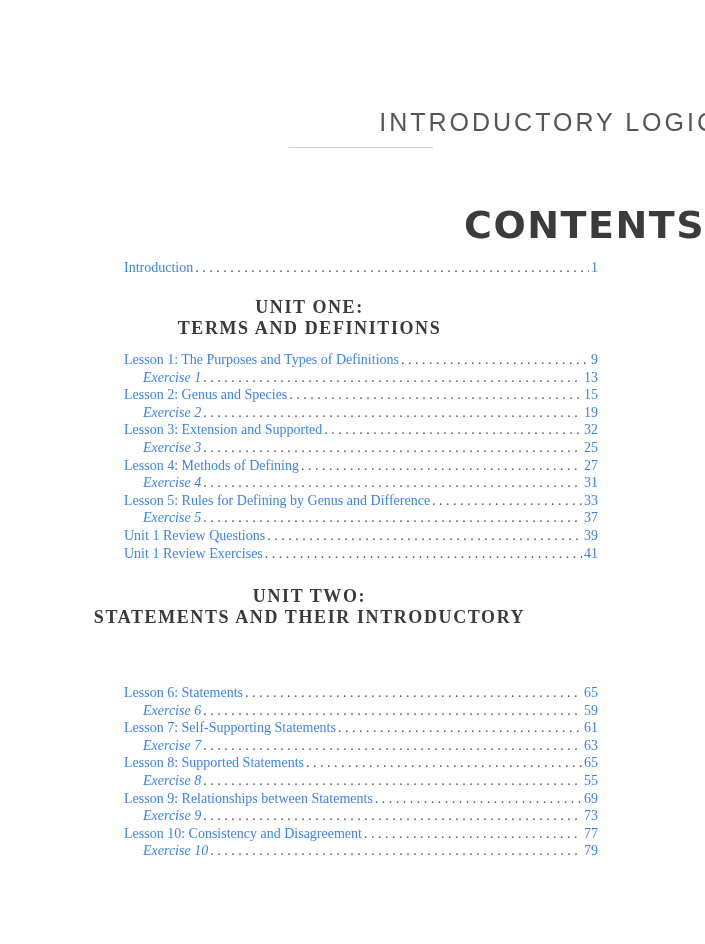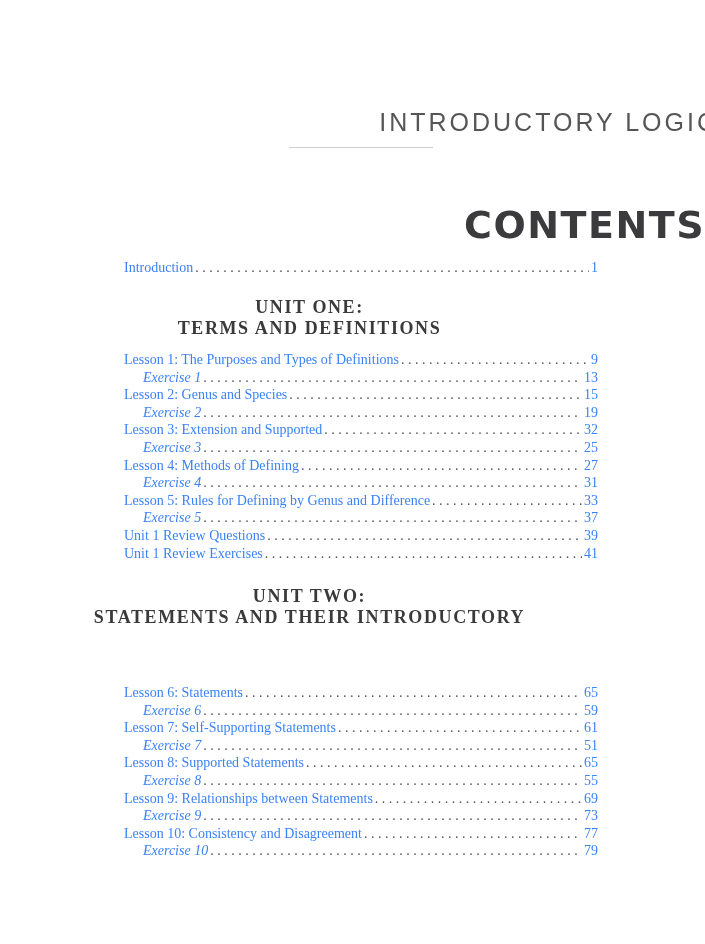--- a/index.html
+++ b/index.html
@@ -135,21 +135,21 @@
       <span class="page">59</span>
     </div>
   <div class="row">
       <span class="label">Lesson 7: Self-Supporting Statements</span>
       <span class="dots"></span>
       <span class="page">61</span>
     </div>
   <div class="row exercise">
       <span class="label">Exercise 7</span>
       <span class="dots"></span>
-      <span class="page">51</span>
+      <span class="page">63</span>
     </div>
   <div class="row">
       <span class="label">Lesson 8: Supported Statements</span>
       <span class="dots"></span>
       <span class="page">65</span>
     </div>
   <div class="row exercise">
       <span class="label">Exercise 8</span>
       <span class="dots"></span>
       <span class="page">55</span>

